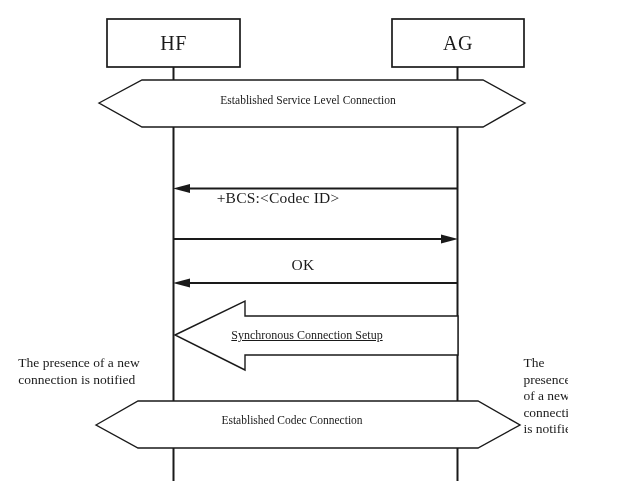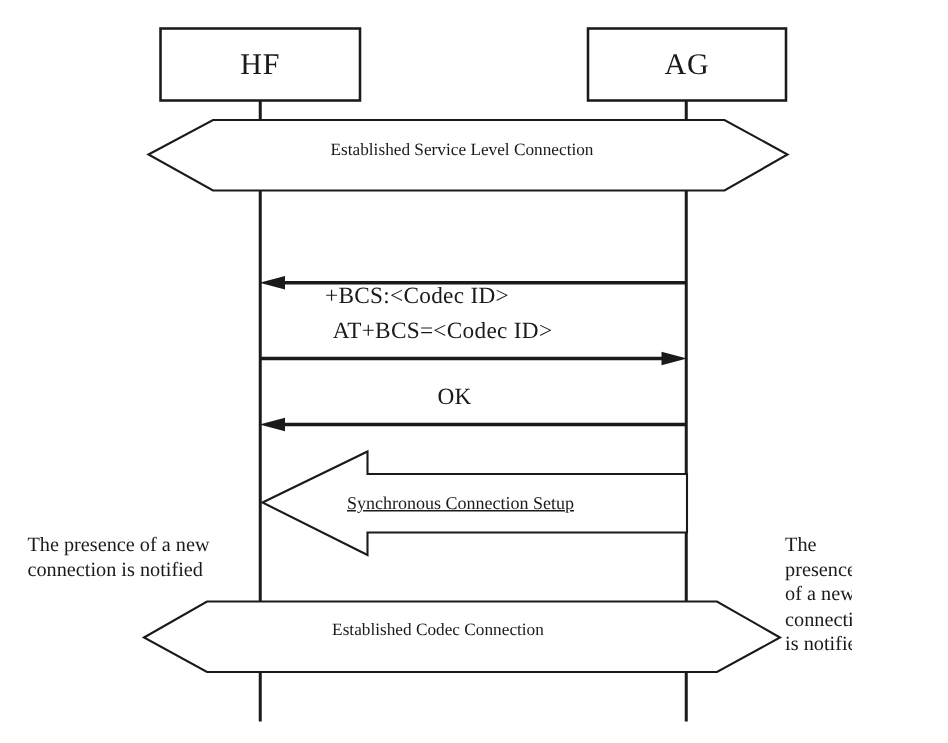--- a/index.html
+++ b/index.html
@@ -55,21 +55,20 @@
     <polygon points="175,335 245,301 245,316 458,316 458,355 245,355 245,370" fill="#ffffff" stroke="#1a1a1a" stroke-width="1.4"></polygon>
   </svg>
 
   <div class="participant-label" style="left:107px;top:19px;width:133px;height:48px;">HF</div>
   <div class="participant-label" style="left:392px;top:19px;width:132px;height:48px;">AG</div>
 
   <div class="txt banner-label" style="left:292px;top:414px;">Established Codec Connection</div>
   <div class="txt banner-label" style="left:308px;top:94px;">Established Service Level Connection</div>
 
   <div class="txt msg-label" style="left:278px;top:163px;margin-top:26px;">+BCS:&lt;Codec ID&gt;</div>
-  <div class="txt msg-label" style="left:295px;top:212px;">AT+BCS=&lt;Codec ID&gt;</div>
   <div class="txt msg-label" style="left:303px;top:256px;">OK</div>
 
   <div class="txt block-label" style="left:307px;top:328px;text-decoration:underline;">Synchronous Connection Setup</div>
 
   <div class="side-note" style="left:79px;top:355px;">The presence of a new
 connection is notified</div>
   <div class="side-note" style="left:553px;top:355px;">The presence of a new
 connection is notified</div>
 
 </div>

